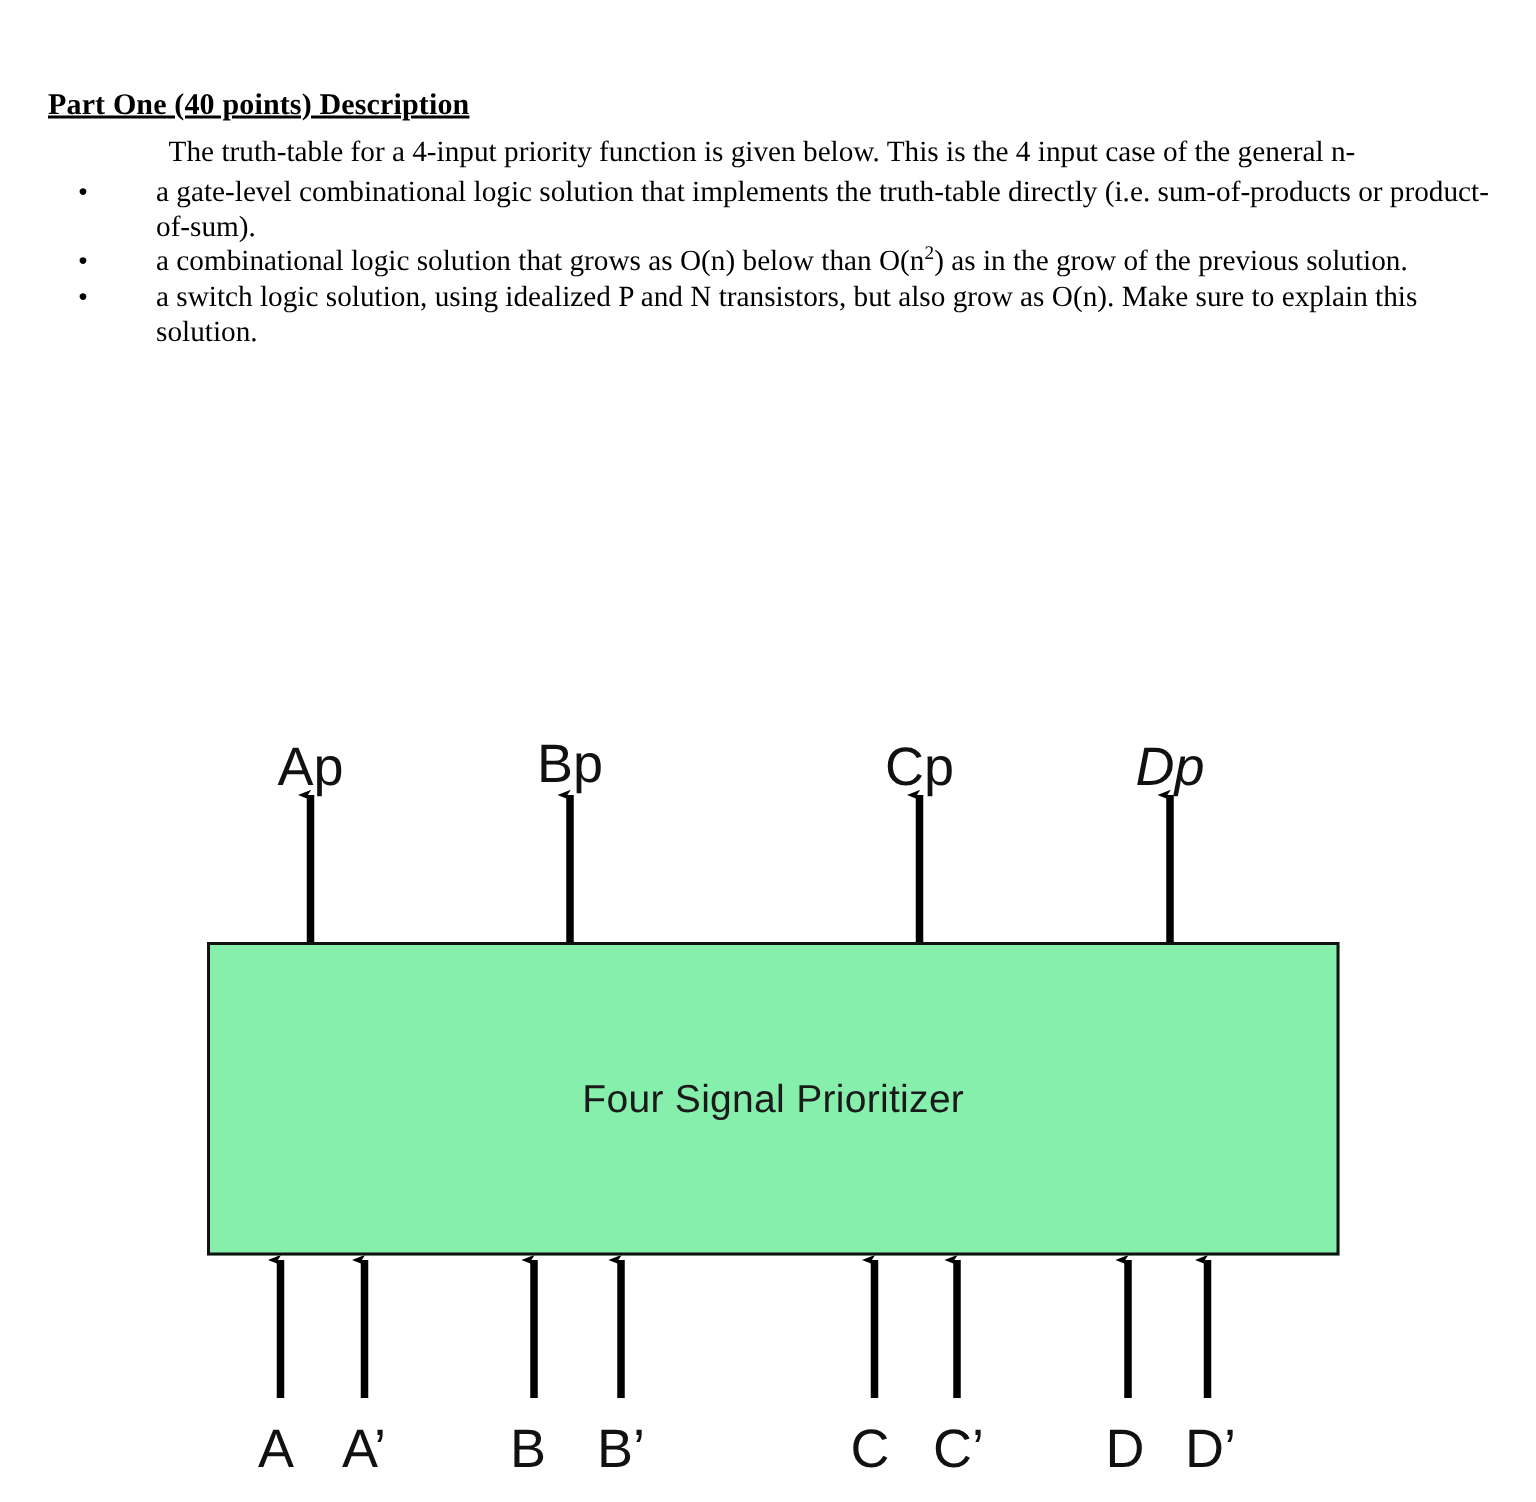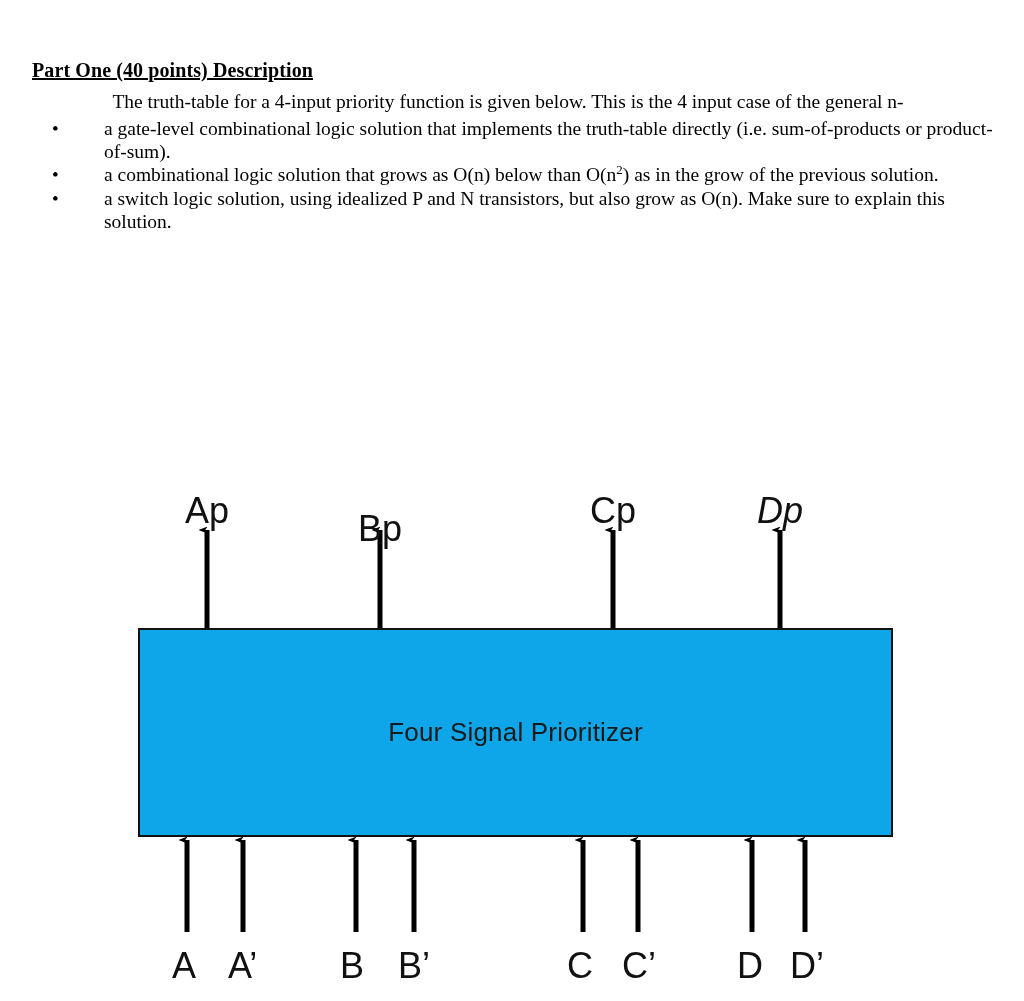--- a/index.html
+++ b/index.html
@@ -70,21 +70,21 @@
     width: 1024px;
     height: 1001px;
     pointer-events: none;
   }
   .chip-box {
     position: absolute;
     left: 138px;
     top: 628px;
     width: 755px;
     height: 209px;
-    background: #0ea5e9;
+    background: #86efac;
     border: 2px solid #111111;
     box-sizing: border-box;
   }
   .chip-label {
     position: absolute;
     left: 0;
     top: 0;
     width: 100%;
     height: 100%;
     display: flex;
@@ -159,21 +159,21 @@
         <line x1="805" y1="932" x2="805" y2="840" stroke="#000000" stroke-width="5" marker-end="url(#arrowhead)"></line>
       </g>
   </svg>
 
   <div class="chip-box">
     <div class="chip-label">Four Signal Prioritizer</div>
   </div>
 
   <div id="port-labels">
       <div class="port-label out" style="left: 207px; top: 490px;">Ap</div>
-      <div class="port-label out" style="left: 380px; top: 508px;">Bp</div>
+      <div class="port-label out" style="left: 380px; top: 488px;">Bp</div>
       <div class="port-label out" style="left: 613px; top: 490px;">Cp</div>
       <div class="port-label out" style="left: 780px; top: 490px; font-style: italic;">Dp</div>
       <div class="port-label" style="left: 172px; top: 945px;">A</div>
       <div class="port-label" style="left: 228px; top: 945px;">A’</div>
       <div class="port-label" style="left: 340px; top: 945px;">B</div>
       <div class="port-label" style="left: 398px; top: 945px;">B’</div>
       <div class="port-label" style="left: 567px; top: 945px;">C</div>
       <div class="port-label" style="left: 622px; top: 945px;">C’</div>
       <div class="port-label" style="left: 737px; top: 945px;">D</div>
       <div class="port-label" style="left: 790px; top: 945px;">D’</div>

